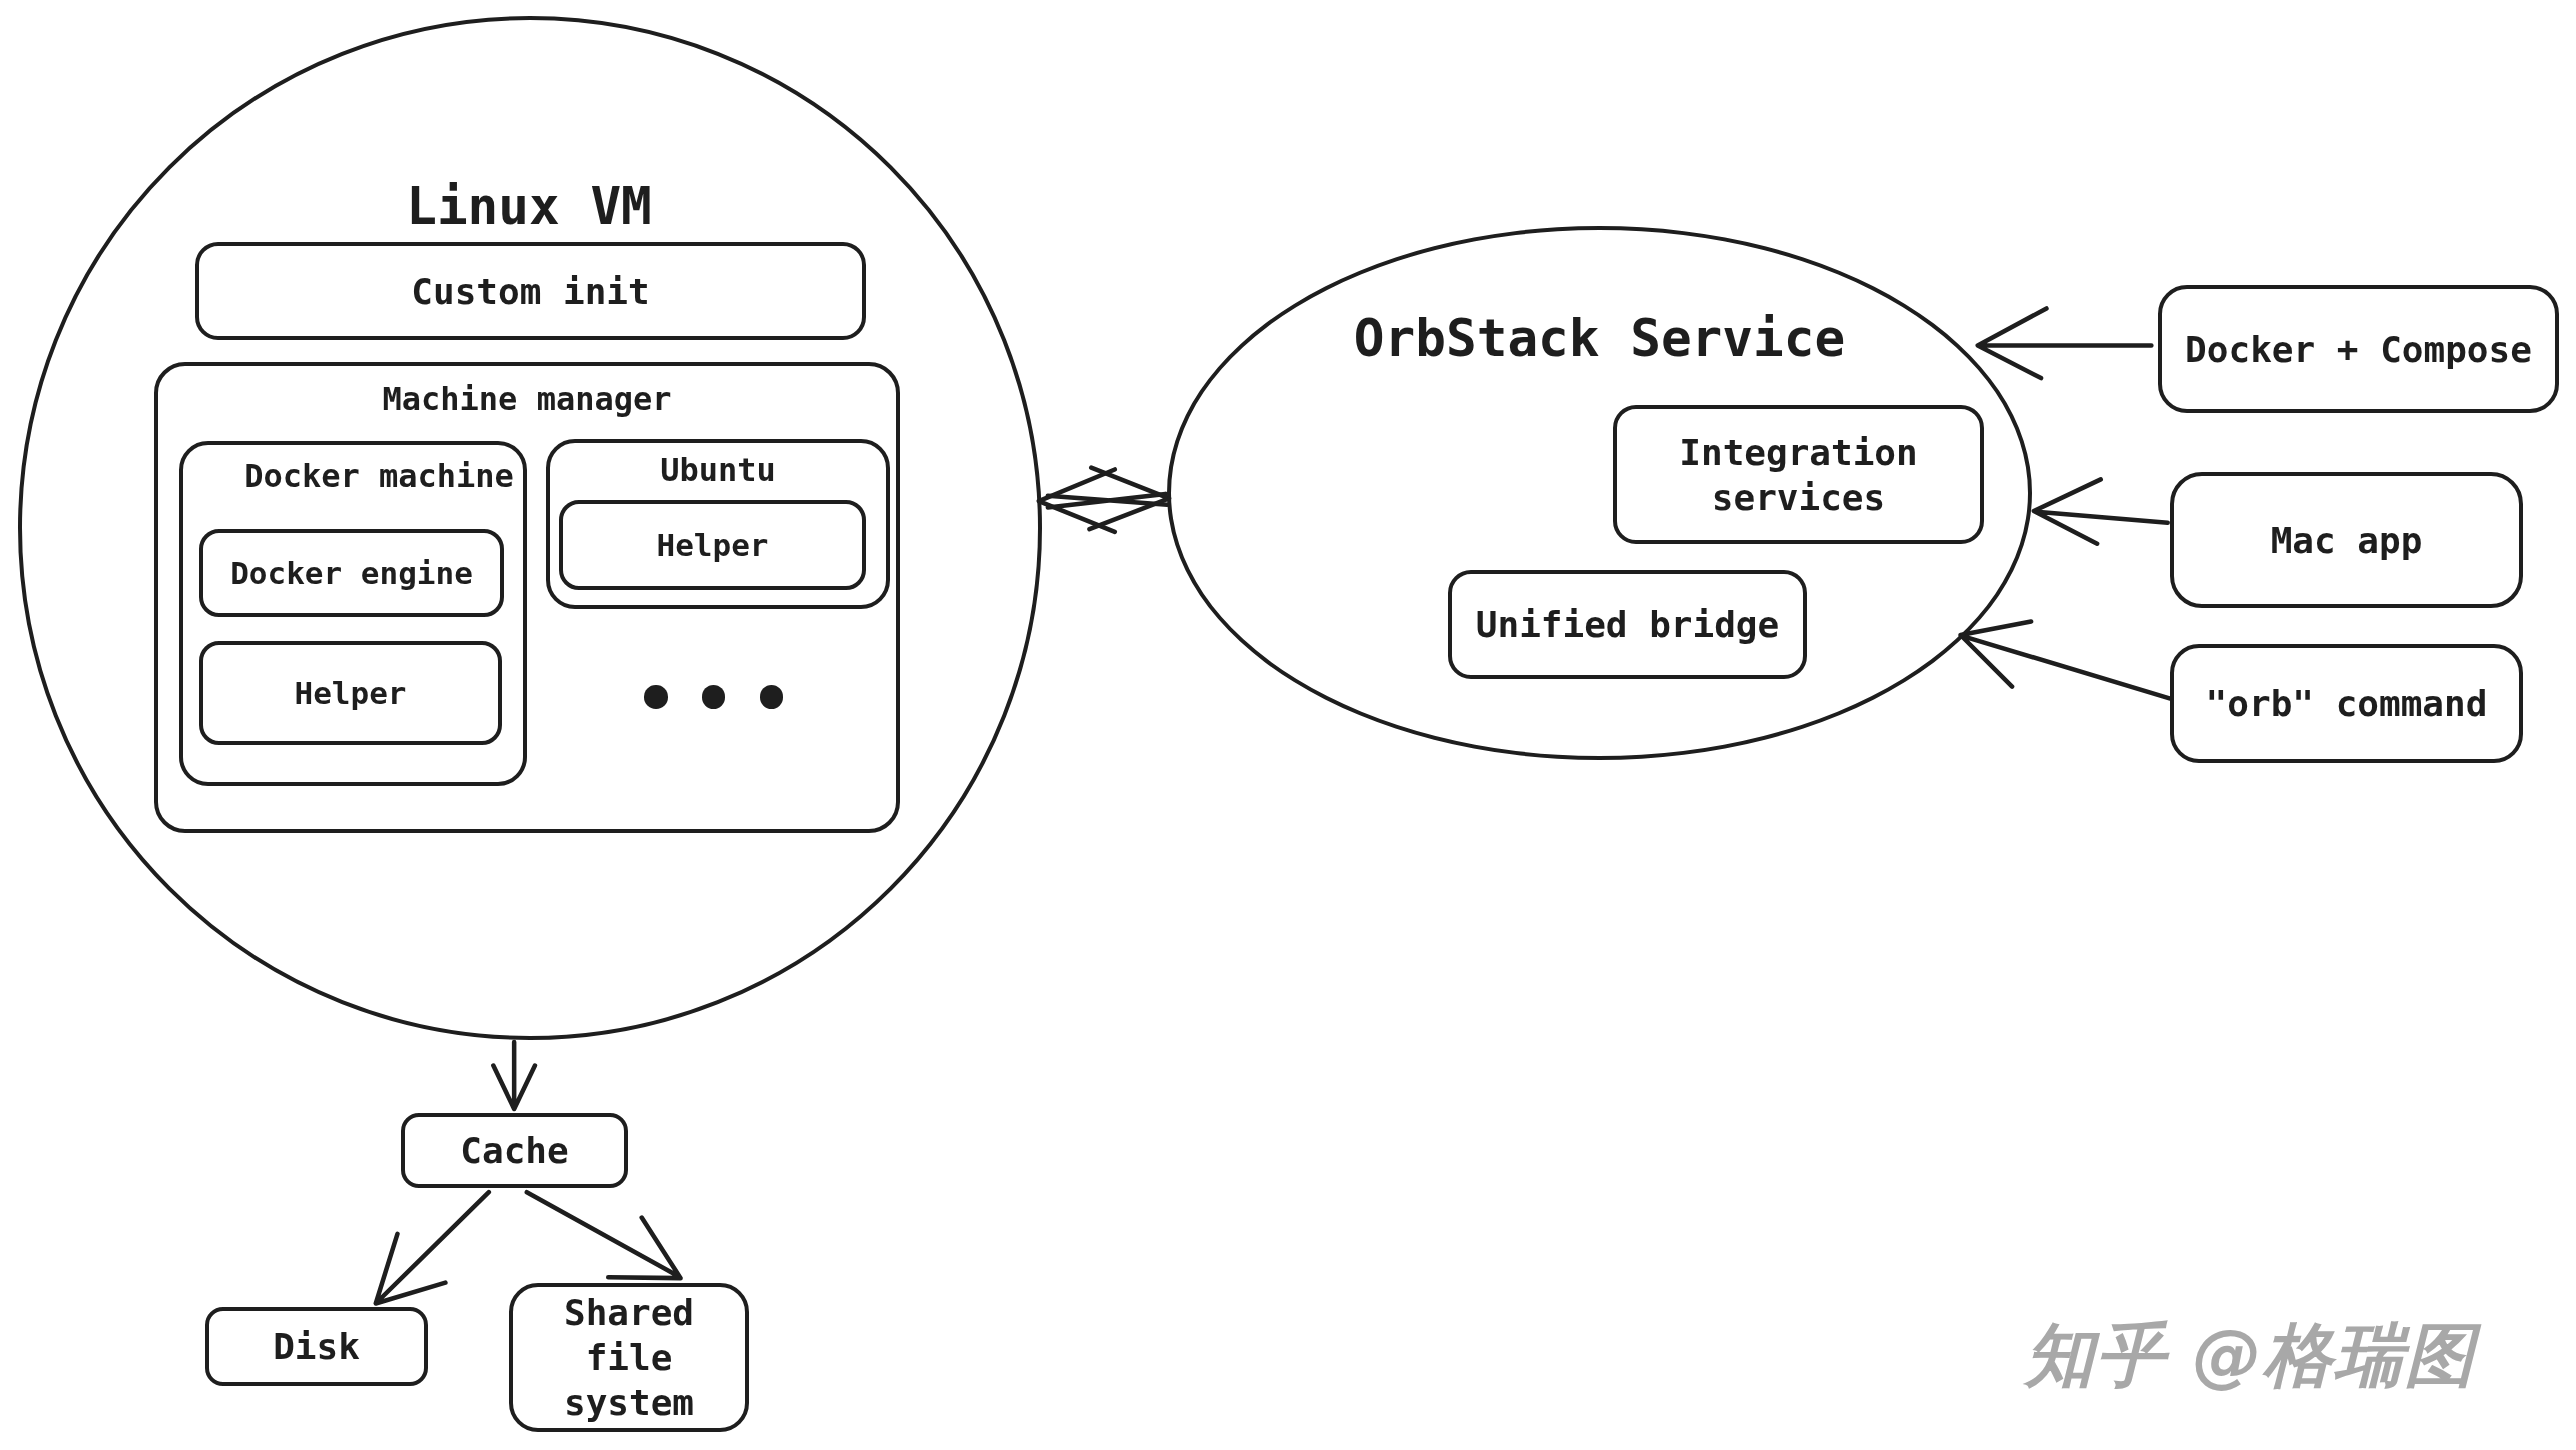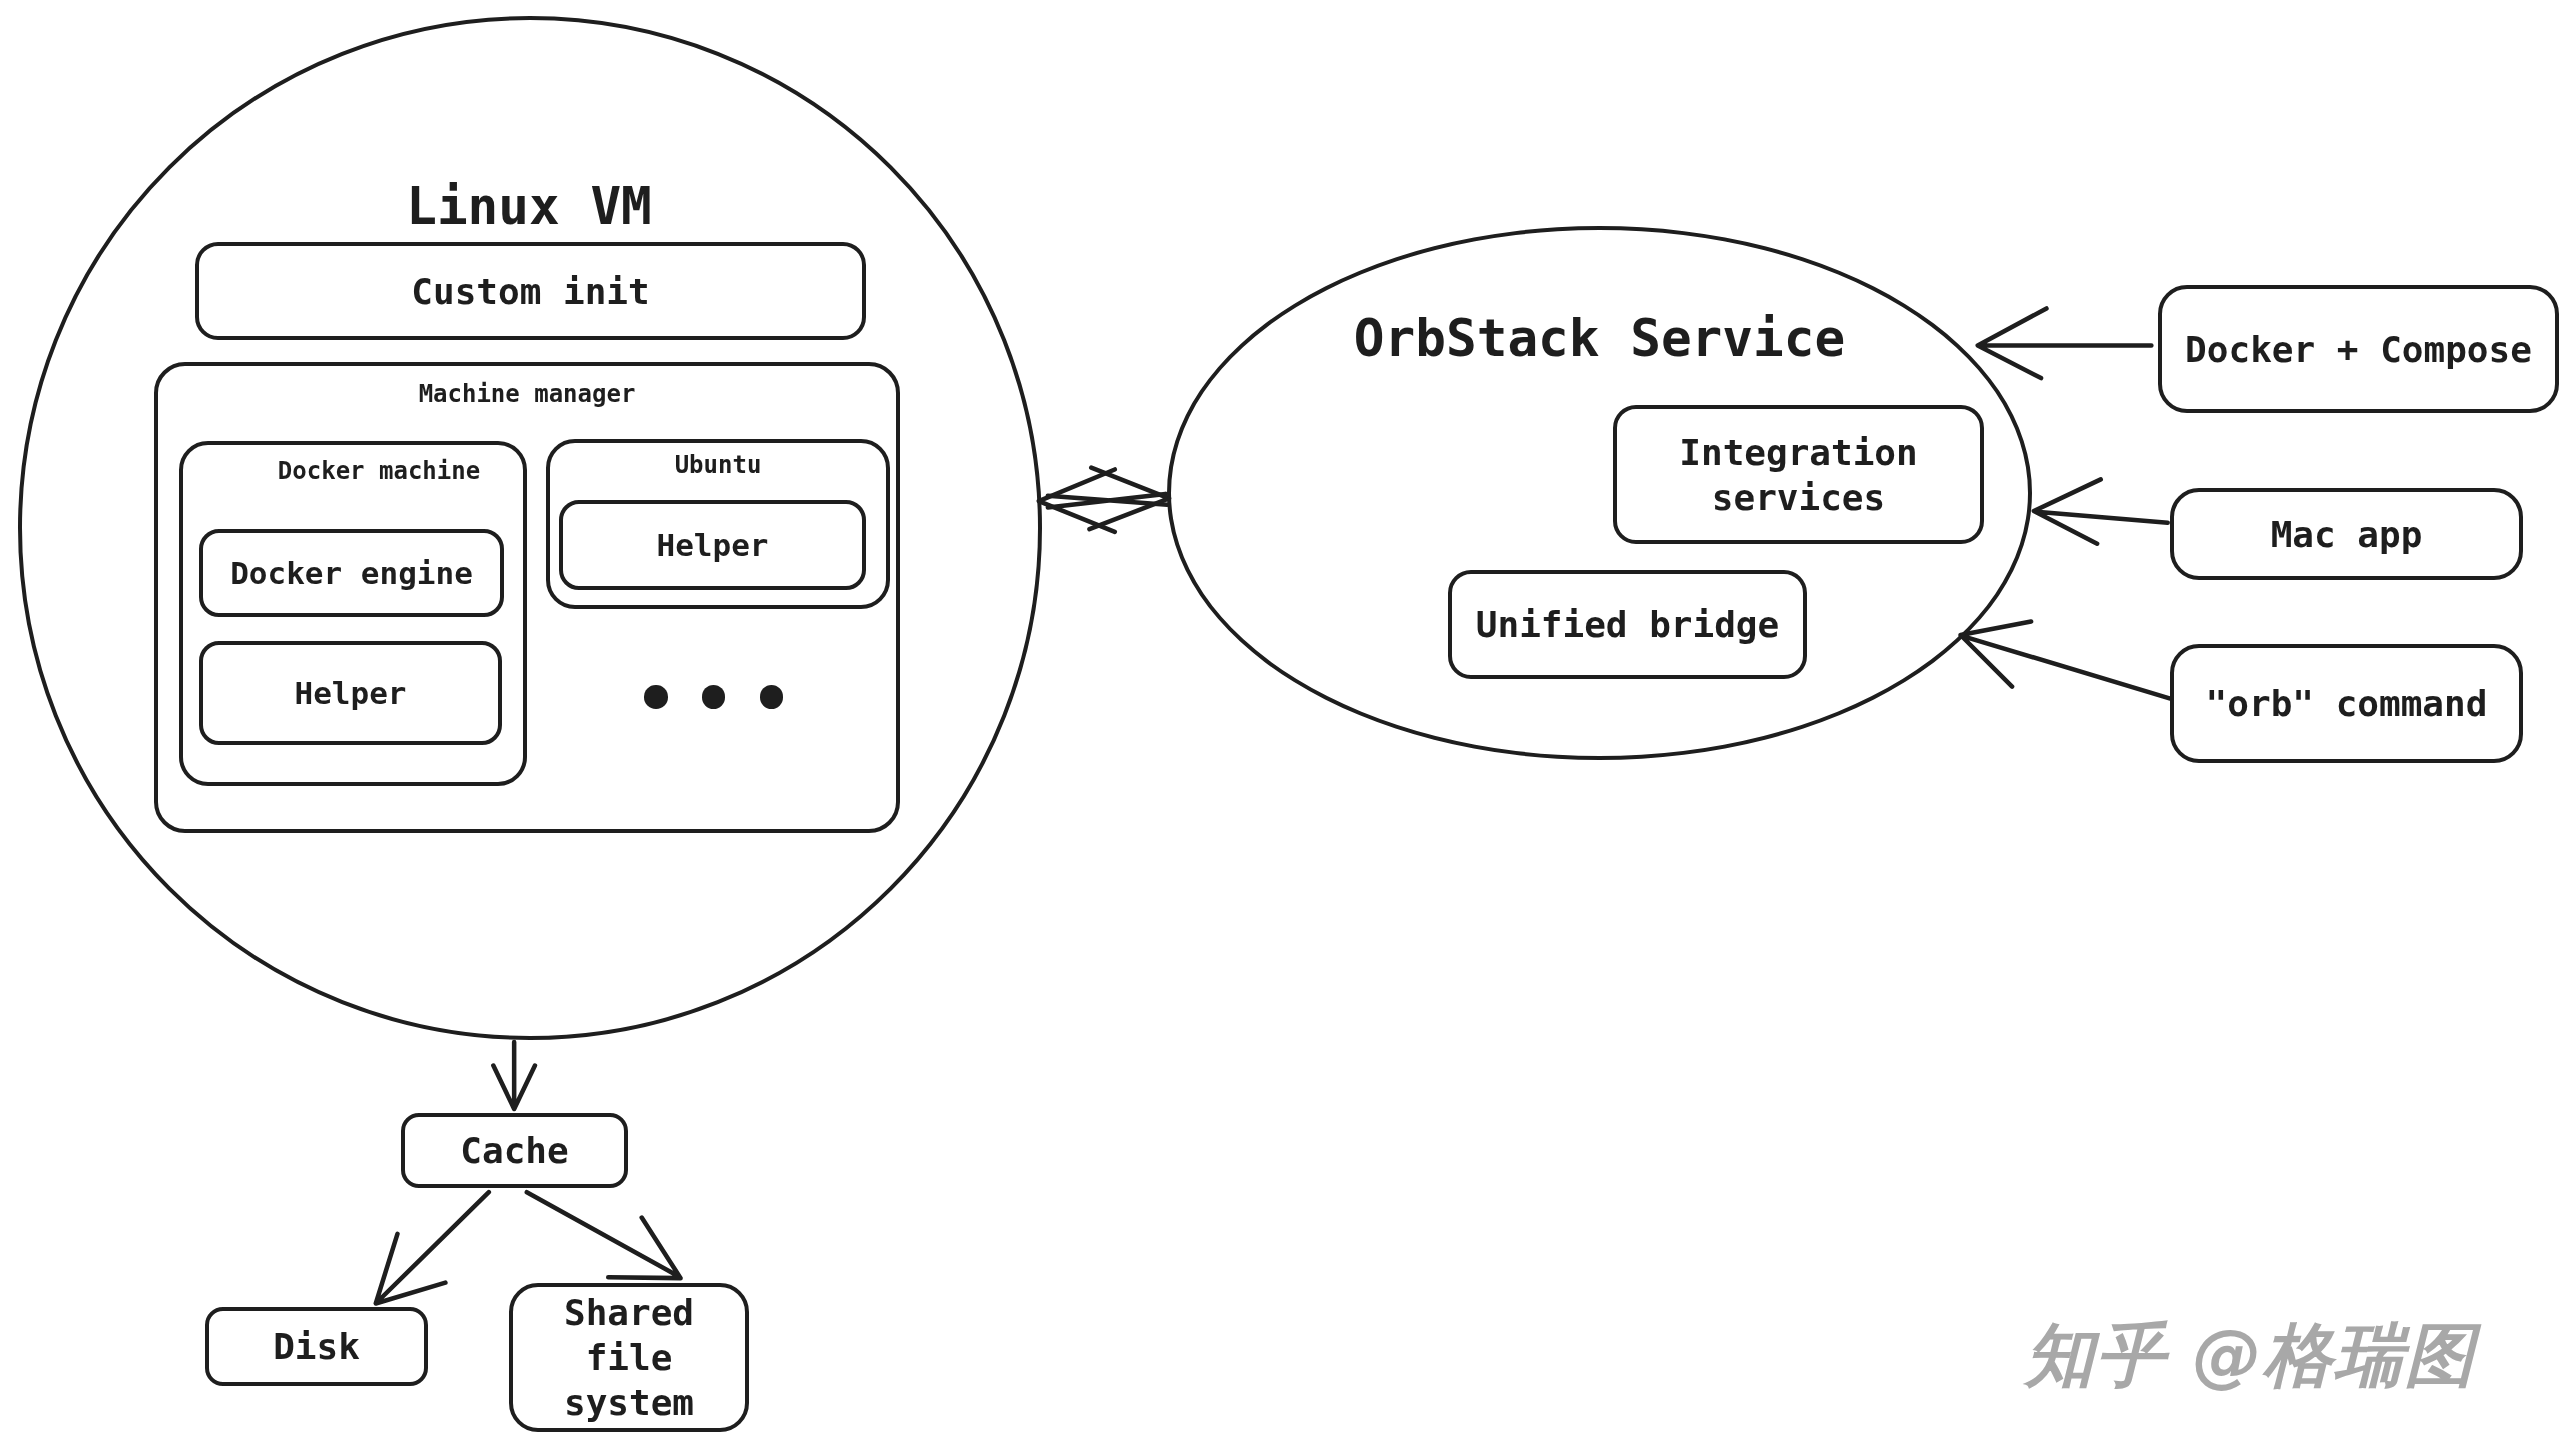--- a/index.html
+++ b/index.html
@@ -31,21 +31,21 @@
     border-radius: 23px;
   }
   .box.small { font-size: 31px; border-radius: 20px; }
   .box.r32   { border-radius: 29px; }
   .box.r20   { border-radius: 18px; }
   .container-label {
     position: absolute;
     left: 0; right: 0;
     text-align: center;
     font-weight: bold;
-    font-size: 24px;
+    font-size: 32px;
   }
   .title-lg { font-size: 51px; }
   .arrows { position: absolute; left: 0; top: 0; }
   .arrows path {
     fill: none;
     stroke: #1e1e1e;
     stroke-width: 5px;
     stroke-linecap: round;
     stroke-linejoin: round;
   }
@@ -141,21 +141,21 @@
   </div>
 
   <div class="shape box" style="left:1448px; top:570px; width:359px; height:109px;">
     <span>Unified bridge</span>
   </div>
 
   <div class="shape box r32" style="left:2158px; top:285px; width:401px; height:128px;">
     <span>Docker + Compose</span>
   </div>
 
-  <div class="shape box r32" style="left:2170px; top:488px; width:353px; height:92px;">
+  <div class="shape box r32" style="left:2170px; top:472px; width:353px; height:136px;border-radius:32px;">
     <span>Mac app</span>
   </div>
 
   <div class="shape box r32" style="left:2170px; top:644px; width:353px; height:119px;">
     <span>"orb" command</span>
   </div>
 
   <div class="shape box r20" style="left:401px; top:1113px; width:227px; height:75px;">
     <span>Cache</span>
   </div>

